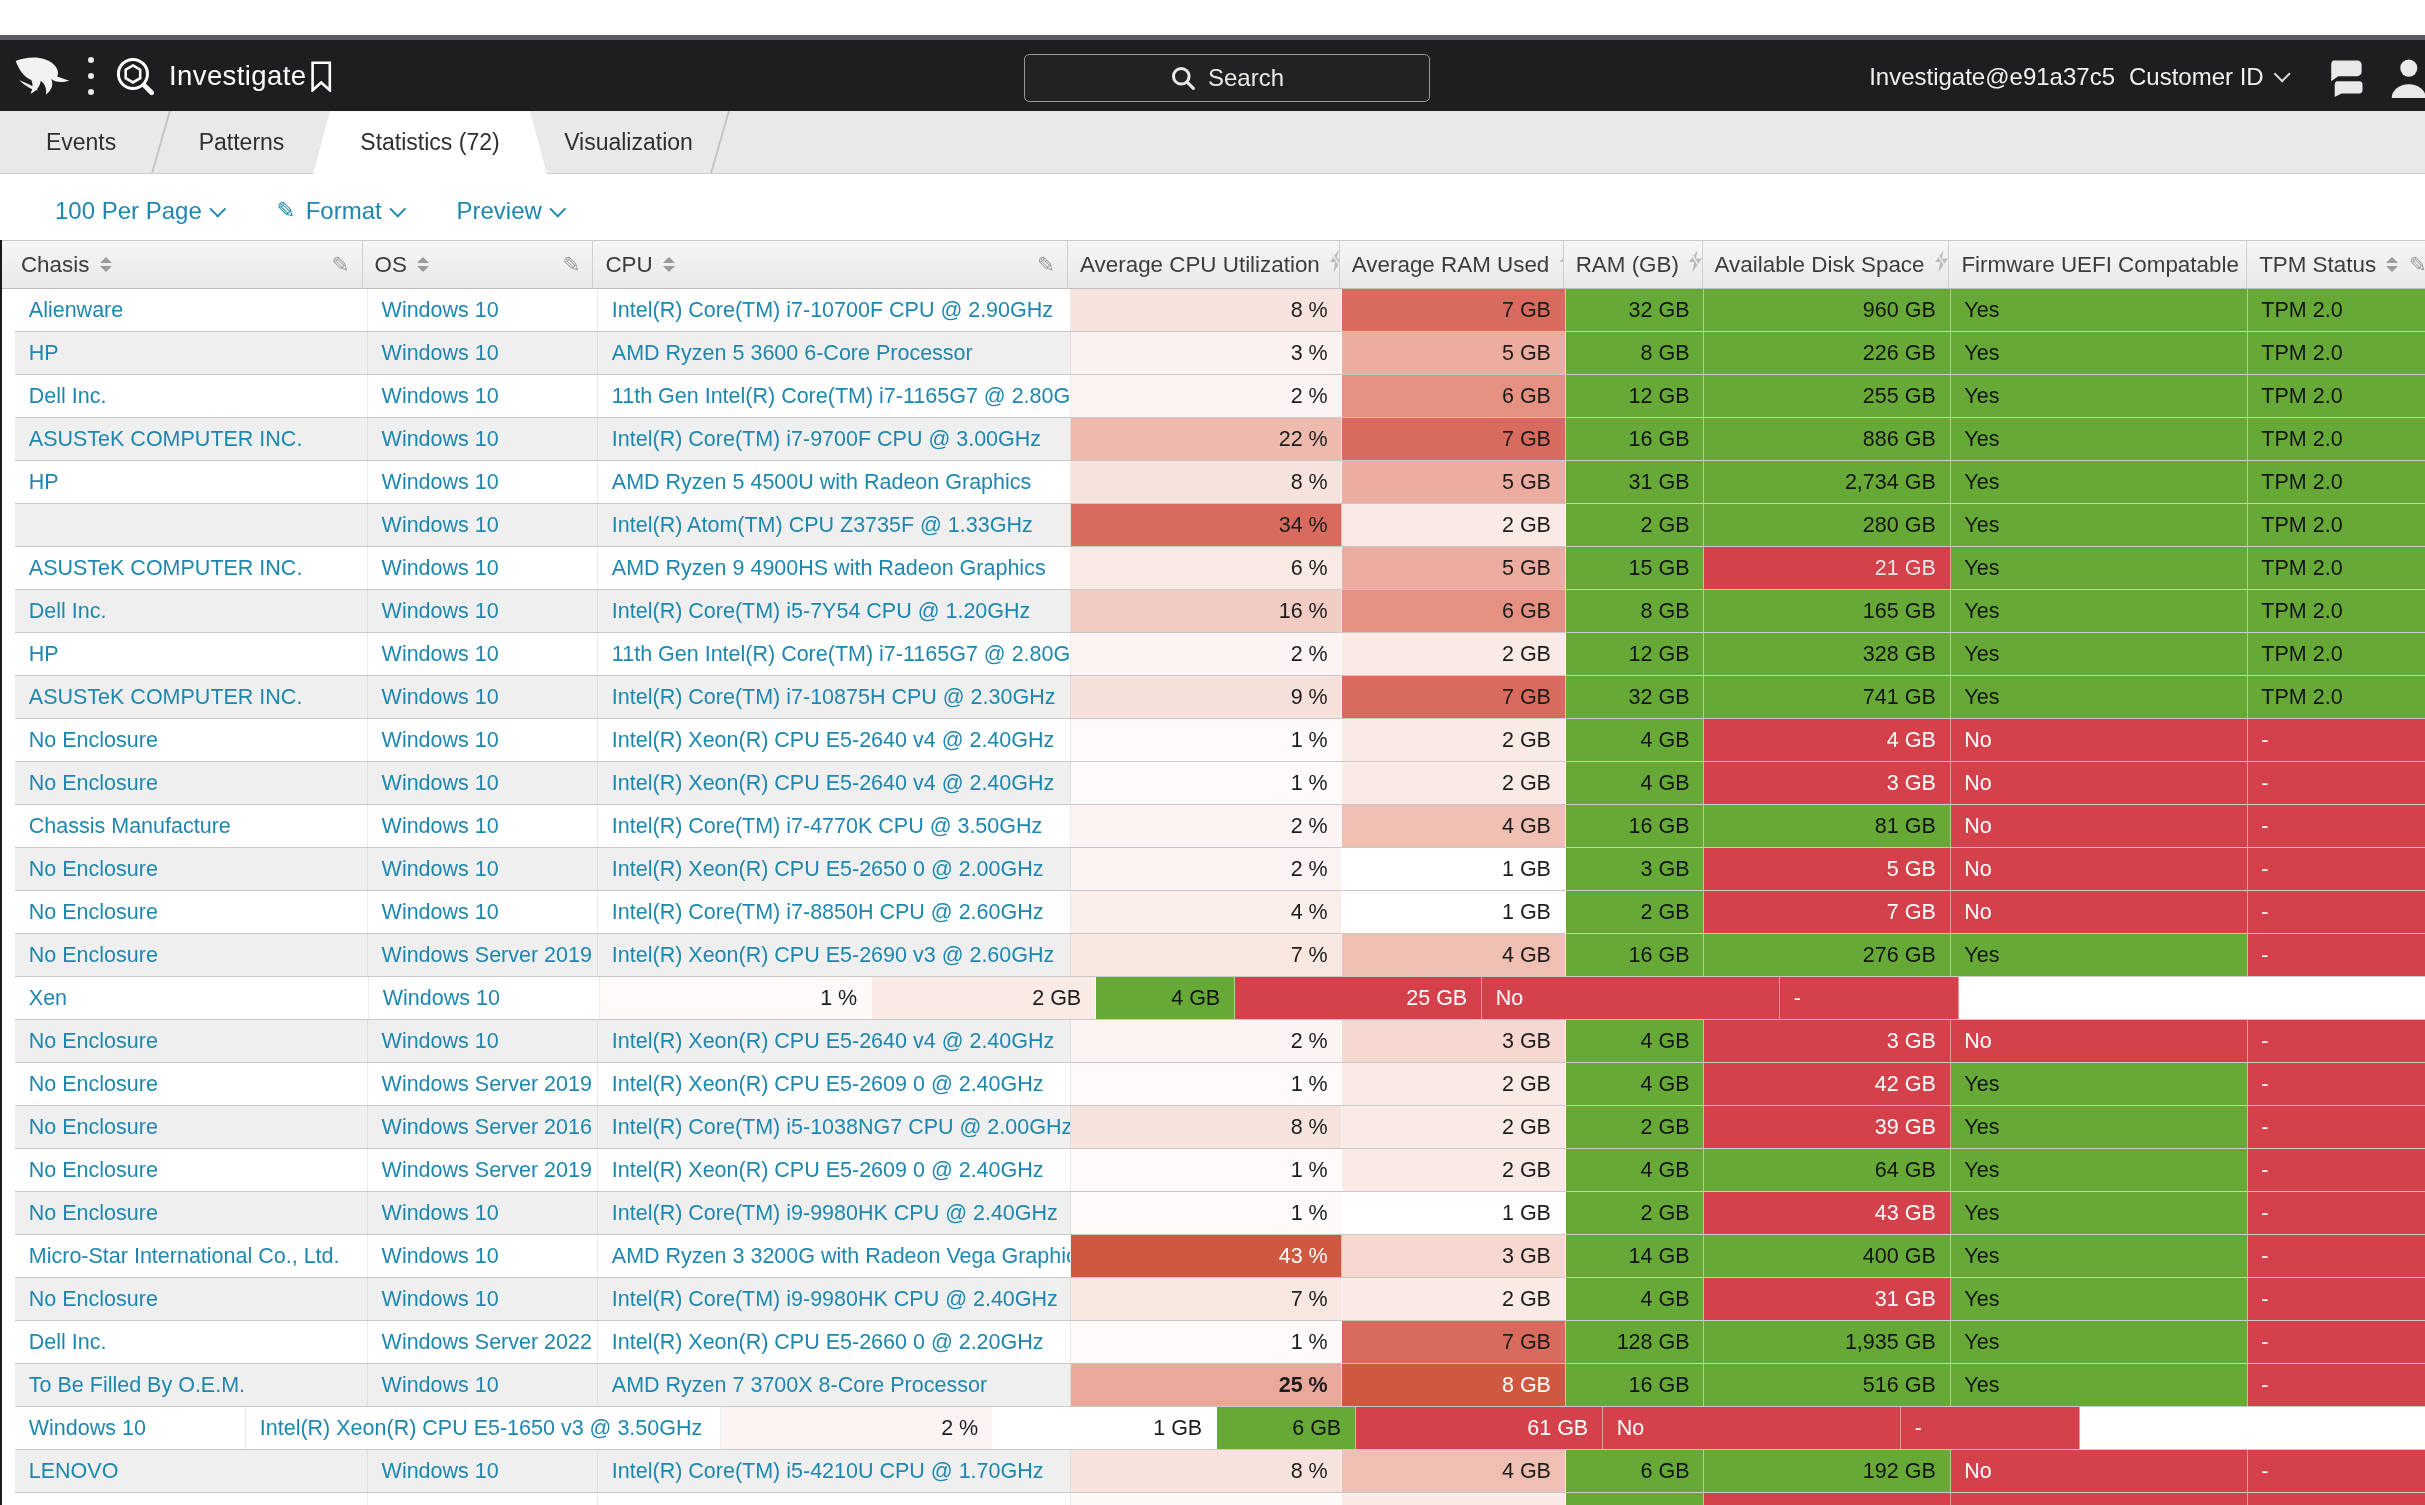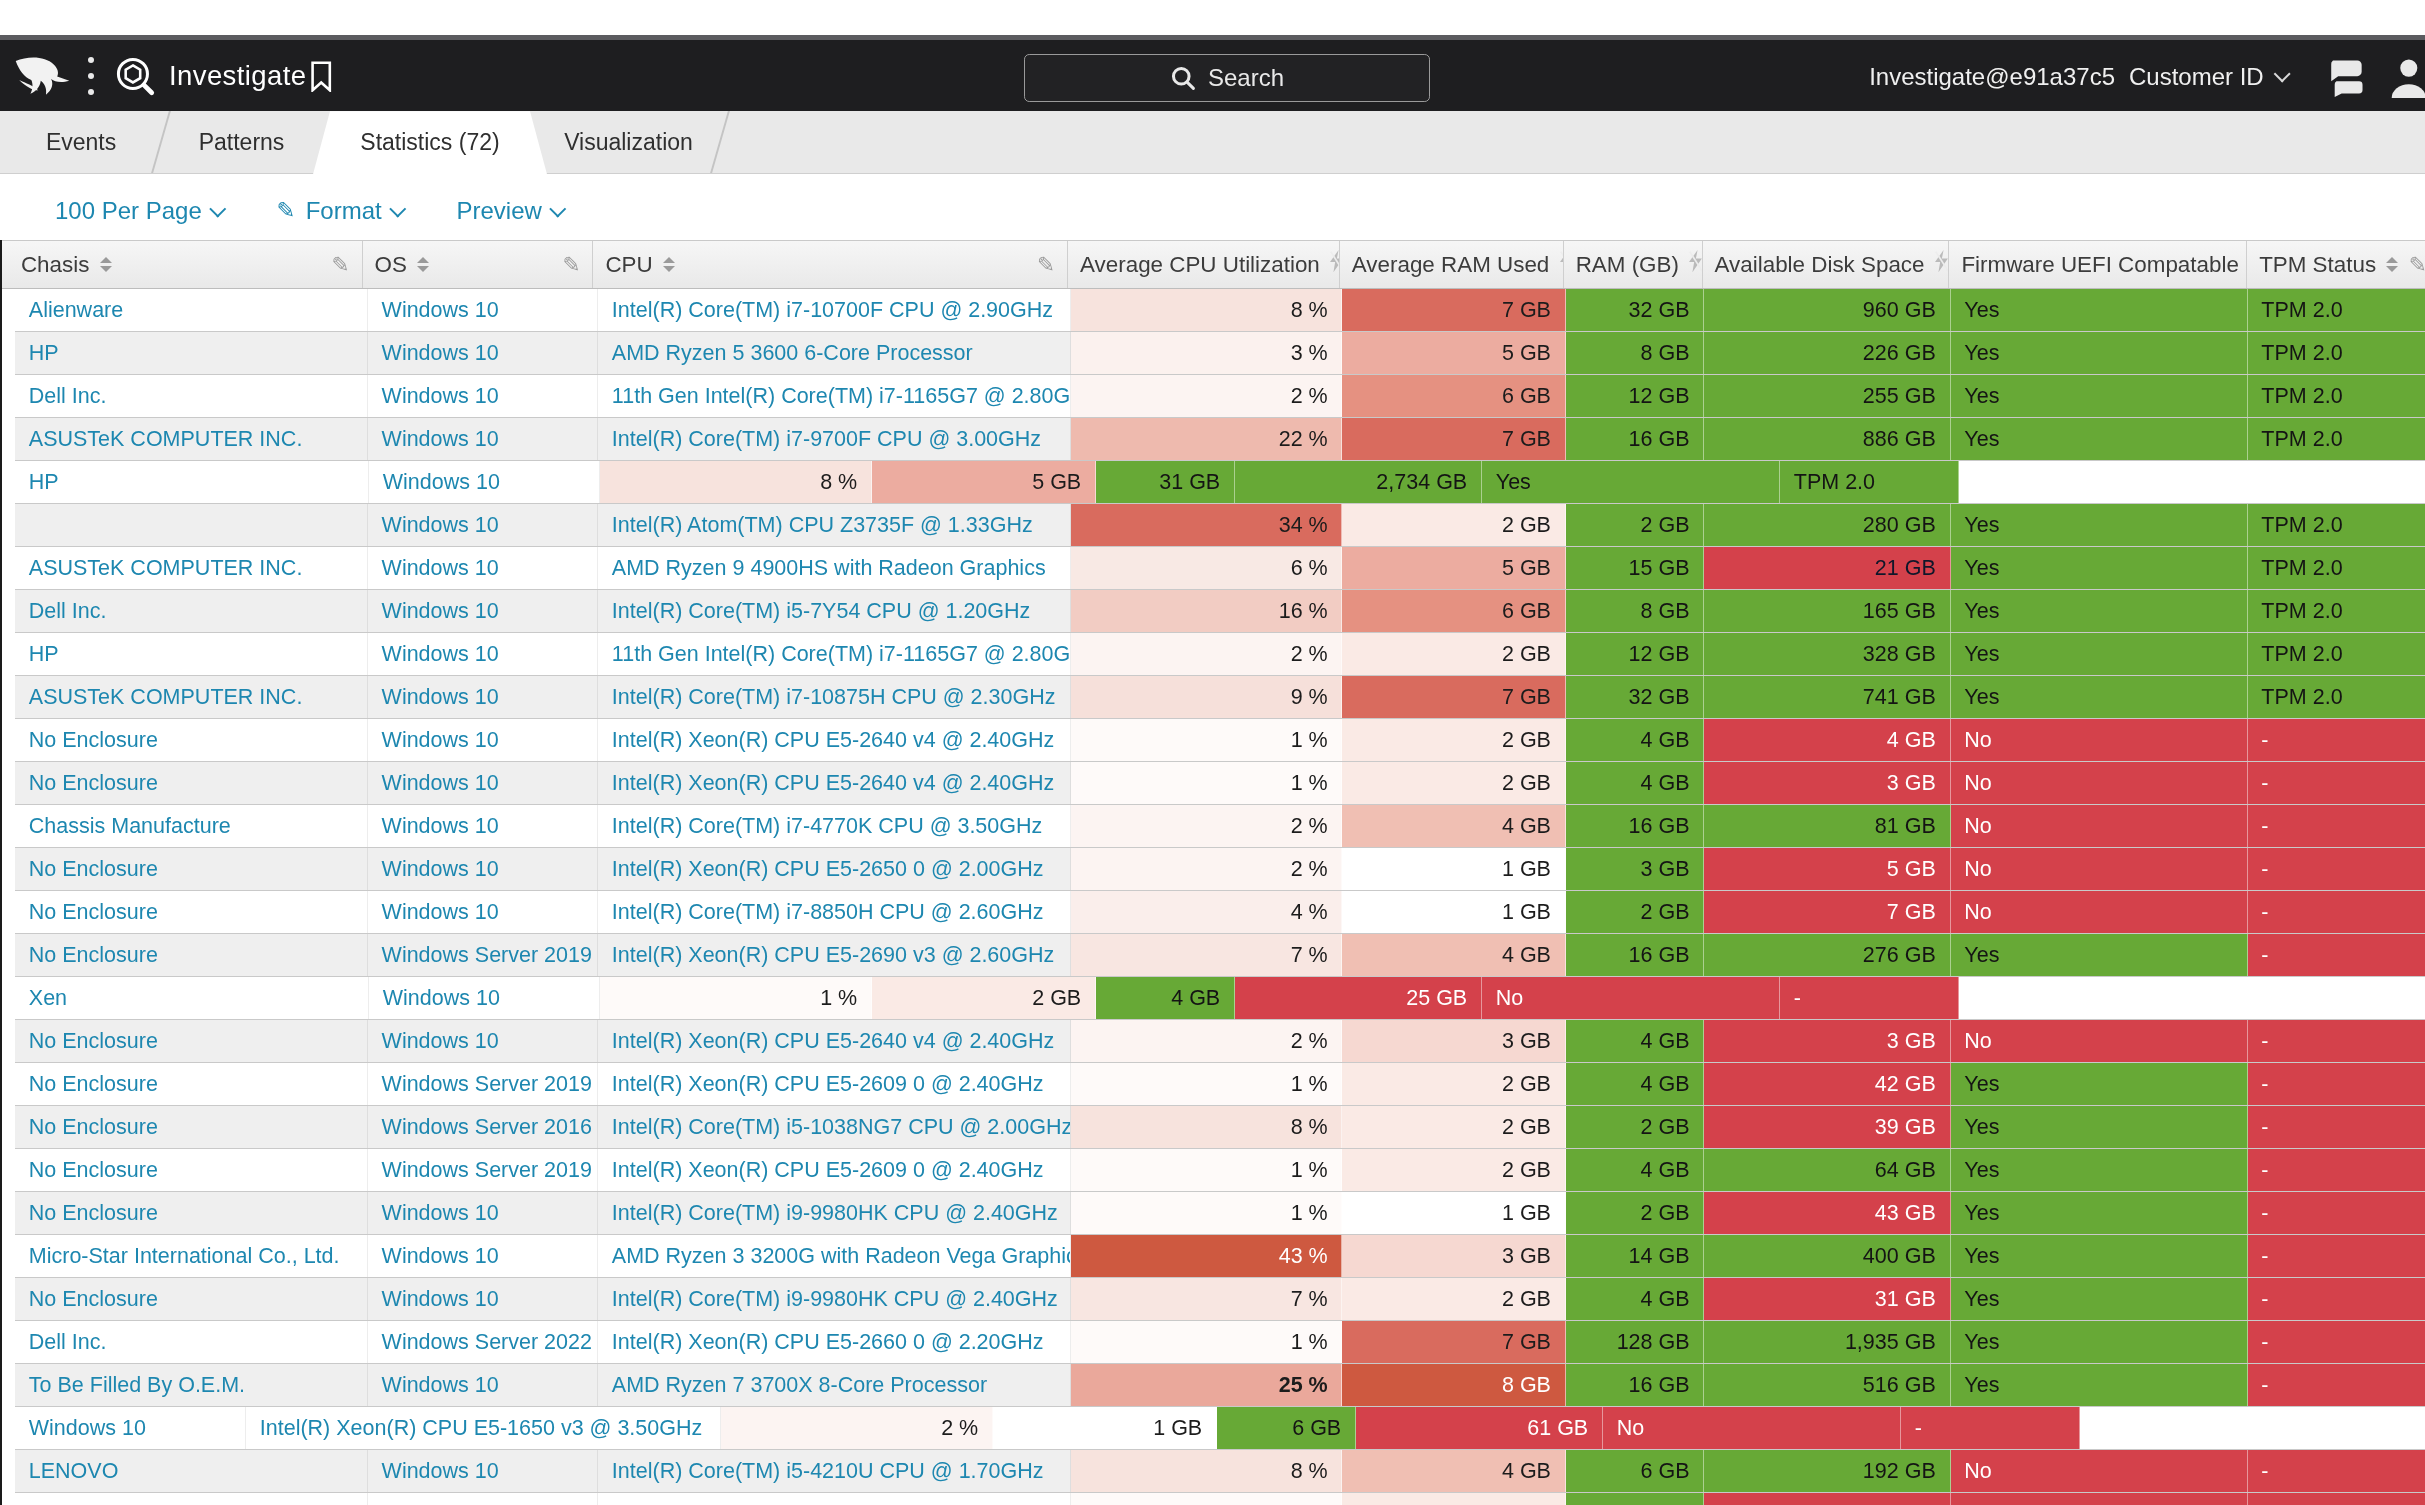--- a/index.html
+++ b/index.html
@@ -246,20 +246,21 @@
           <div class="cell num heat" style="width: 272px; background: rgb(238, 186, 174); color: rgb(28, 28, 28);">22 %</div>
           <div class="cell num heat" style="width: 224px; background: rgb(217, 107, 94); color: rgb(28, 28, 28);">7 GB</div>
           <div class="cell num status" style="width: 139px; background: rgb(103, 169, 54); color: rgb(20, 20, 20);">16 GB</div>
           <div class="cell num status" style="width: 247px; background: rgb(103, 169, 54); color: rgb(20, 20, 20);">886 GB</div>
           <div class="cell status" style="width: 298px; background: rgb(103, 169, 54); color: rgb(20, 20, 20);">Yes</div>
           <div class="cell status" style="width: 179px; background: rgb(103, 169, 54); color: rgb(20, 20, 20);">TPM 2.0</div>
         </div>
         <div class="row">
           <div class="cell link" style="width: 354px;">HP</div>
           <div class="cell link" style="width: 231px;">Windows 10</div>
+          <div class="cell link" style="width: 475px;">AMD Ryzen 5 4500U with Radeon Graphics</div>
           <div class="cell num heat" style="width: 272px; background: rgb(247, 227, 221); color: rgb(28, 28, 28);">8 %</div>
           <div class="cell num heat" style="width: 224px; background: rgb(236, 172, 160); color: rgb(28, 28, 28);">5 GB</div>
           <div class="cell num status" style="width: 139px; background: rgb(103, 169, 54); color: rgb(20, 20, 20);">31 GB</div>
           <div class="cell num status" style="width: 247px; background: rgb(103, 169, 54); color: rgb(20, 20, 20);">2,734 GB</div>
           <div class="cell status" style="width: 298px; background: rgb(103, 169, 54); color: rgb(20, 20, 20);">Yes</div>
           <div class="cell status" style="width: 179px; background: rgb(103, 169, 54); color: rgb(20, 20, 20);">TPM 2.0</div>
         </div>
         <div class="row even">
           <div class="cell link" style="width: 354px;"></div>
           <div class="cell link" style="width: 231px;">Windows 10</div>
@@ -271,21 +272,21 @@
           <div class="cell status" style="width: 298px; background: rgb(103, 169, 54); color: rgb(20, 20, 20);">Yes</div>
           <div class="cell status" style="width: 179px; background: rgb(103, 169, 54); color: rgb(20, 20, 20);">TPM 2.0</div>
         </div>
         <div class="row">
           <div class="cell link" style="width: 354px;">ASUSTeK COMPUTER INC.</div>
           <div class="cell link" style="width: 231px;">Windows 10</div>
           <div class="cell link" style="width: 475px;">AMD Ryzen 9 4900HS with Radeon Graphics</div>
           <div class="cell num heat" style="width: 272px; background: rgb(248, 233, 228); color: rgb(28, 28, 28);">6 %</div>
           <div class="cell num heat" style="width: 224px; background: rgb(236, 172, 160); color: rgb(28, 28, 28);">5 GB</div>
           <div class="cell num status" style="width: 139px; background: rgb(103, 169, 54); color: rgb(20, 20, 20);">15 GB</div>
-          <div class="cell num status" style="width: 247px; background: rgb(212, 65, 75); color: #0f172a;">21 GB</div>
+          <div class="cell num status" style="width: 247px; background: rgb(212, 65, 75); color: #e5e5e5;">21 GB</div>
           <div class="cell status" style="width: 298px; background: rgb(103, 169, 54); color: rgb(20, 20, 20);">Yes</div>
           <div class="cell status" style="width: 179px; background: rgb(103, 169, 54); color: rgb(20, 20, 20);">TPM 2.0</div>
         </div>
         <div class="row even">
           <div class="cell link" style="width: 354px;">Dell Inc.</div>
           <div class="cell link" style="width: 231px;">Windows 10</div>
           <div class="cell link" style="width: 475px;">Intel(R) Core(TM) i5-7Y54 CPU @ 1.20GHz</div>
           <div class="cell num heat" style="width: 272px; background: rgb(242, 204, 195); color: rgb(28, 28, 28);">16 %</div>
           <div class="cell num heat" style="width: 224px; background: rgb(229, 145, 129); color: rgb(28, 28, 28);">6 GB</div>
           <div class="cell num status" style="width: 139px; background: rgb(103, 169, 54); color: rgb(20, 20, 20);">8 GB</div>

